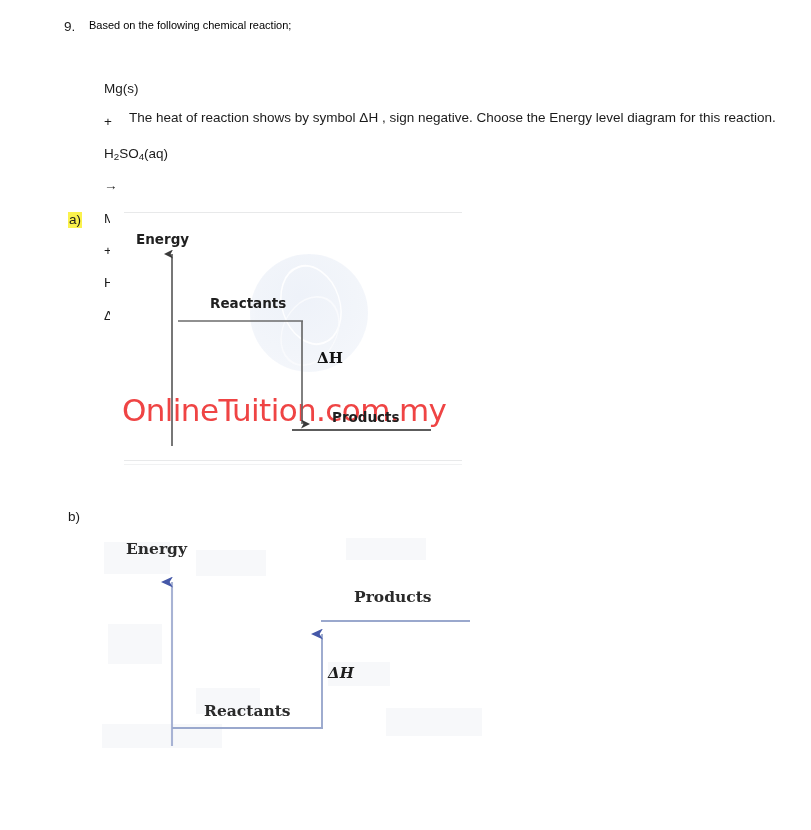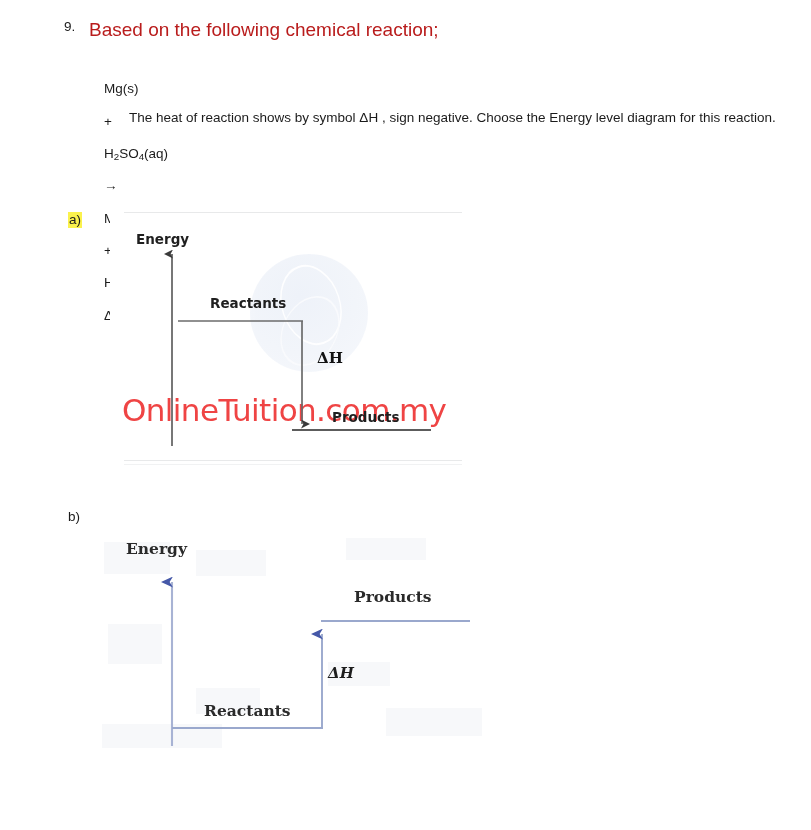--- a/index.html
+++ b/index.html
@@ -28,23 +28,23 @@
     left: 64px;
     top: 19px;
     font-size: 13.5px;
     line-height: 1.2;
     color: #1b1b1b;
   }
   .q-stem {
     position: absolute;
     left: 89px;
     top: 19px;
-    font-size: 19px;
+    font-size: 11px;
     line-height: 1.2;
-    color: #b91c1c;
+    color: #000000;
   }
   .q-equation {
     position: absolute;
     left: 89px;
     top: 65px;
     font-size: 13.5px;
     line-height: 1.2;
     color: #1b1b1b;
     white-space: pre;
   }

